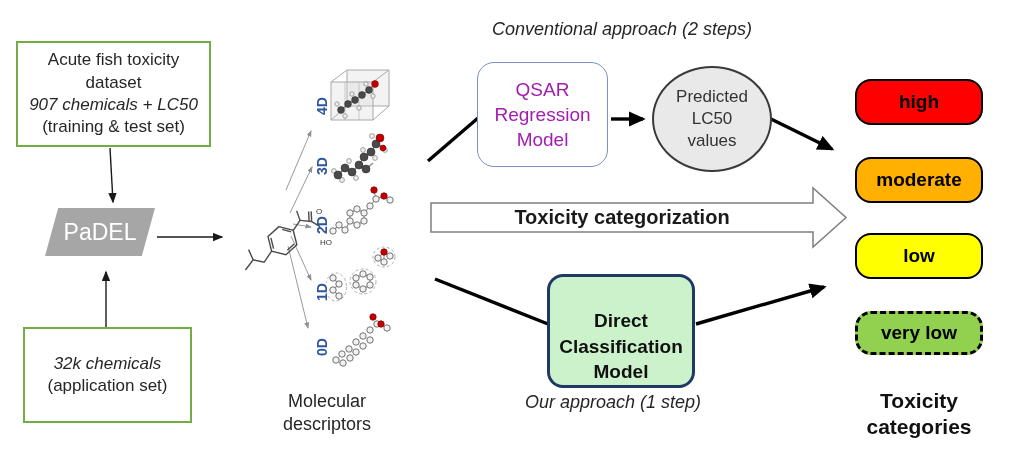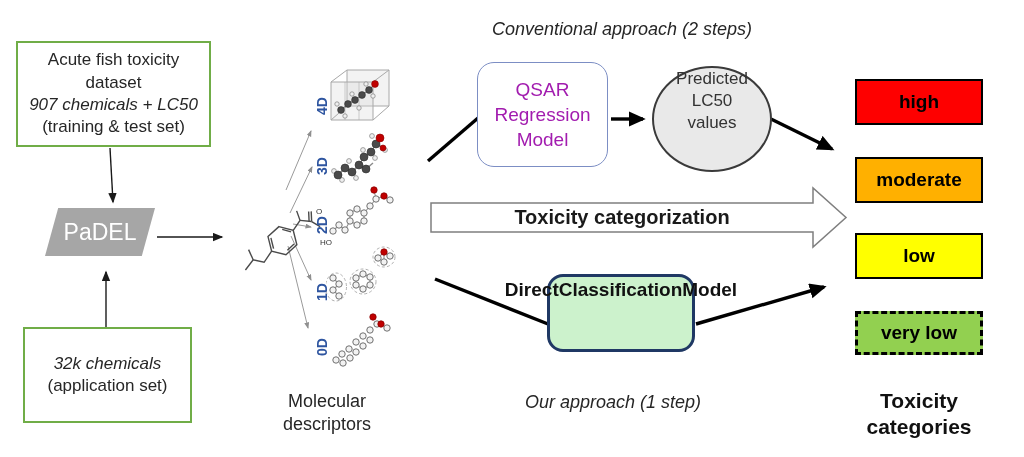--- a/index.html
+++ b/index.html
@@ -23,31 +23,31 @@
   .caption { text-align:center; font-size:18px; line-height:1.25; }
   .caption-bold { text-align:center; font-size:21px; line-height:1.25; font-weight:bold; color:#111; }
 
   .heading-italic { font-style:italic; font-size:18px; text-align:center; color:#262626; }
 
   .qsar-box { width:131px; height:105px; border:1.6px solid #7c8ec4; border-radius:17px; background:#fff;
               display:flex; flex-direction:column; justify-content:center; text-align:center;
               font-size:19px; line-height:1.32; color:#a21caf; }
 
   .predicted-circle { width:120px; height:106px; border:2px solid #3a3a3a; border-radius:50%; background:#e9e9e9;
-              display:flex; flex-direction:column; text-align:center;
+              display:flex; flex-direction:column; justify-content:center; text-align:center;
               font-size:17px; line-height:1.3; color:#333; }
 
-  .dcm-box { width:148px; height:78px; border:3px solid #1f3864; border-radius:16px; background:#ccf2cc;
-             display:flex; flex-direction:row; justify-content:center; text-align:center;
+  .dcm-box { width:148px; height:114px; border:3px solid #1f3864; border-radius:16px; background:#ccf2cc;
+             display:flex; flex-direction:column; justify-content:flex-end; text-align:center;
              font-weight:bold; font-size:19px; line-height:1.35; color:#111; }
 
   .arrow-label { width:382px; height:29px; display:flex; align-items:center; justify-content:center;
                  font-weight:bold; font-size:20px; color:#1a1a1a; }
 
-  .cat-box { width:128px; height:46px; border:2.5px solid #000; border-radius:0;
+  .cat-box { width:128px; height:46px; border:2.5px solid #000; border-radius:16px;
              display:flex; align-items:center; justify-content:center;
              font-weight:bold; font-size:19px; color:#000; }
   .cat-dashed { border:3px dashed #000; }
 </style>
 </head>
 <body>
 
 <div class="canvas">
 
   <svg class="overlay">

